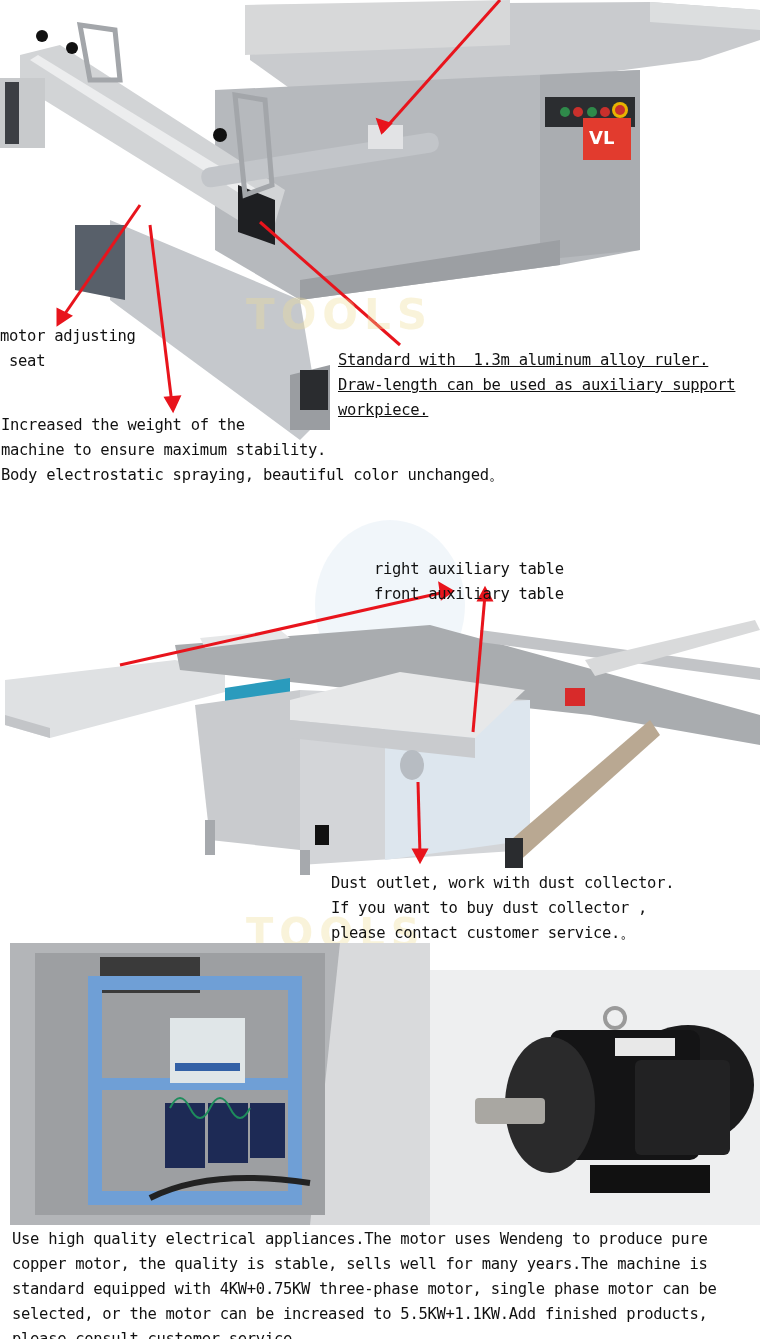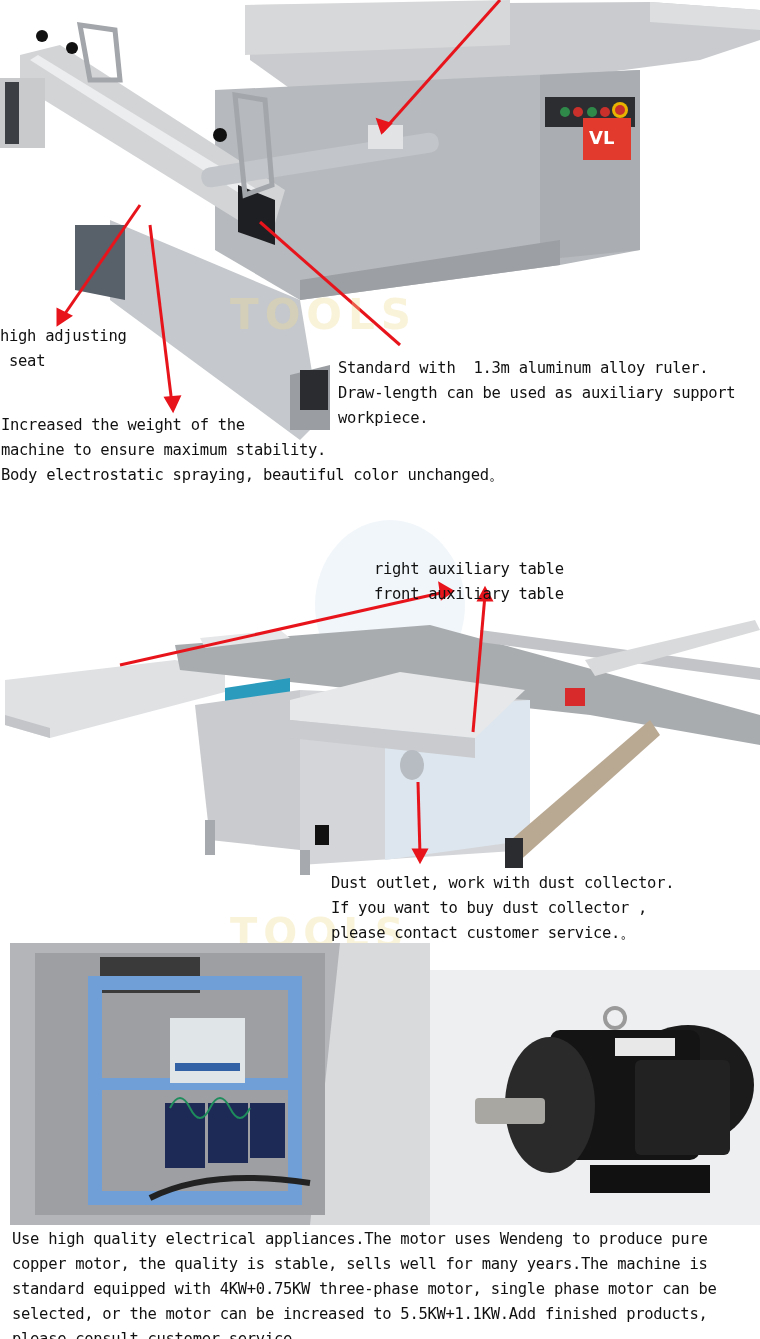--- a/index.html
+++ b/index.html
@@ -1,21 +1,21 @@
 <!DOCTYPE html>
 <html><head>
 <meta charset="utf-8">
 <style>
   * { box-sizing: border-box; margin: 0; padding: 0; }
   html, body { width: 760px; height: 1339px; overflow: hidden; background: #ffffff; }
   body { position: relative; font-family: "DejaVu Serif", "Liberation Serif", serif; color: #111; }
   .abs { position: absolute; }
   .caption { position: absolute; font-family: "DejaVu Sans Mono", "Liberation Mono", monospace; font-size: 15.5px; line-height: 25px; color: #111; white-space: pre; letter-spacing: -0.3px; }
   .caption-wide { white-space: normal; }
-  .watermark { position: absolute; font-family: "DejaVu Sans", sans-serif; font-weight: bold; color: rgba(238,220,150,0.35); letter-spacing: 6px; pointer-events: none; }
+  .watermark { position: absolute; font-family: "DejaVu Sans", sans-serif; font-weight: bold; color: rgba(238,220,150,0.35); letter-spacing: 6px; pointer-events: none; margin-left: 16px; }
   .watermark-circle { position: absolute; border-radius: 50%; background: rgba(200,220,235,0.25); pointer-events:none;}
   svg { position: absolute; left: 0; top: 0; overflow: visible; }
 </style>
 </head>
 <body>
 
 <div class="abs" style="left:0;top:0;width:648px;height:440px;">
   <svg width="760" height="440">
 
     <polygon points="250,5 650,2 760,10 760,40 700,60 320,110 250,60" fill="#c9cbce"></polygon>
@@ -67,23 +67,23 @@
       <polygon points="58,324 58,310 70,316"></polygon>
       <line x1="150" y1="225" x2="172" y2="404"></line>
       <polygon points="173,410 166,398 179,397"></polygon>
       <line x1="260" y1="222" x2="400" y2="345"></line>
     </g>
   </svg>
 
   <div class="watermark" style="left:230px;top:290px;font-size:42px;">TOOLS</div>
 </div>
 
-<div class="caption" style="left:0;top:324px;">high adjusting
+<div class="caption" style="left:0;top:324px;">motor adjusting
  seat</div>
-<div class="caption" style="left:338px;top:356px;">Standard with  1.3m aluminum alloy ruler.
+<div class="caption" style="left:338px;top:348px;text-decoration:underline;">Standard with  1.3m aluminum alloy ruler.
 Draw-length can be used as auxiliary support
 workpiece.</div>
 <div class="caption" style="left:1px;top:413px;">Increased the weight of the
 machine to ensure maximum stability.
 Body electrostatic spraying, beautiful color unchanged。</div>
 
 <div class="abs" style="left:0;top:520px;width:760px;height:420px;">
   <div class="watermark-circle" style="left:315px;top:0px;width:150px;height:170px;"></div>
   <svg width="760" height="420">
 

